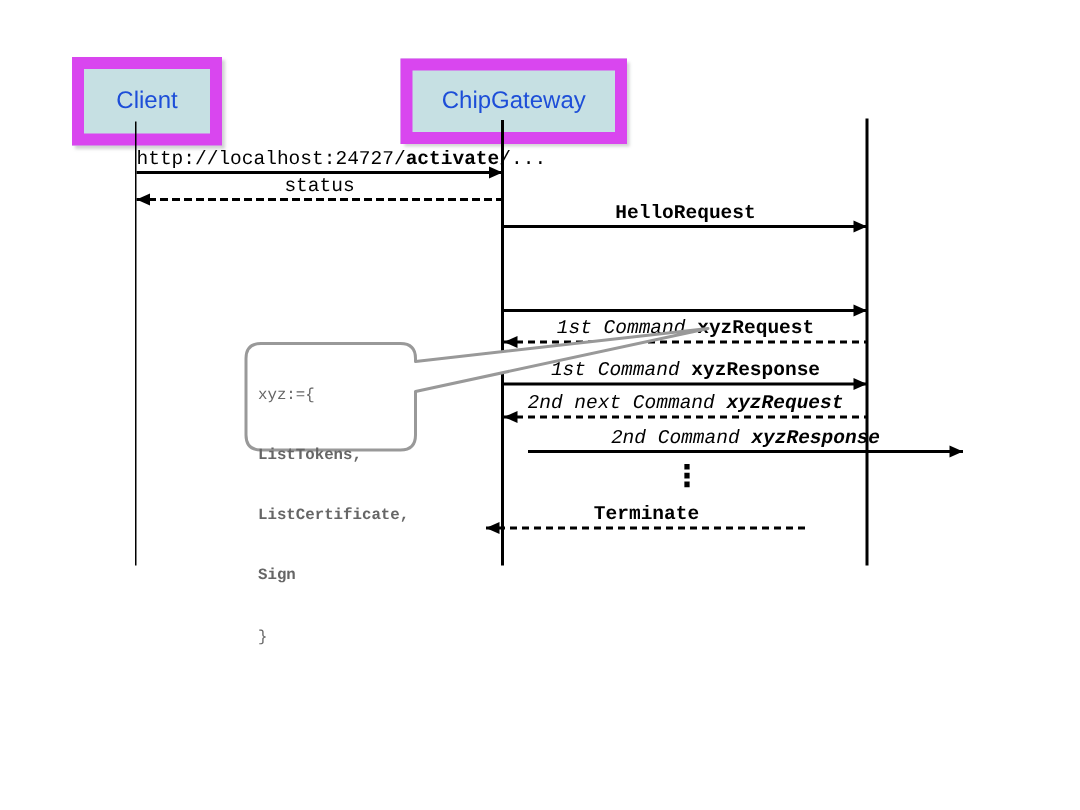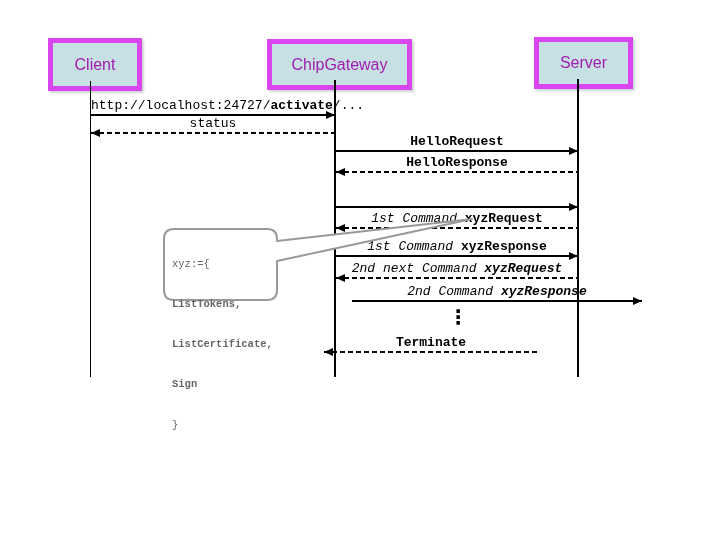--- a/index.html
+++ b/index.html
@@ -1,21 +1,21 @@
 <!DOCTYPE html>
 <html><head>
 <meta charset="utf-8">
 <style>
   html,body{margin:0;padding:0;background:#fff;}
   .stage{position:relative;width:720px;height:540px;background:#ffffff;overflow:hidden;
          font-family:"Liberation Sans",sans-serif;}
-  .actor{position:absolute;background:#c6e0e3;border:5px solid #d946ef;
+  .actor{position:absolute;background:#c6e0e3;border:8px solid #d946ef;
          box-shadow:2px 2px 2px rgba(120,130,130,.35);
          display:flex;align-items:center;justify-content:center;
-         font-size:16px;color:#a21caf;}
+         font-size:16px;color:#1d4ed8;}
   .lifeline{position:absolute;background:#000;}
   .msg{position:absolute;height:17px;}
   .msg .lbl{position:absolute;left:0;right:0;bottom:3px;text-align:center;
             font-family:"Liberation Mono","DejaVu Sans Mono",monospace;
             font-size:13px;color:#000;white-space:pre;}
   .msg .line{position:absolute;left:0;right:0;bottom:0;height:2px;}
   .msg.solid .line{background:#000;}
   .msg.dashed .line{background:repeating-linear-gradient(90deg,#000 0 5px,transparent 5px 8px);}
   .head{position:absolute;width:0;height:0;bottom:-3px;}
   .head.r{right:0;border-left:9px solid #000;border-top:4px solid transparent;border-bottom:4px solid transparent;}
@@ -36,23 +36,20 @@
 <body>
 
 <div class="stage">
 
   <div class="actor" style="left:48px;top:38px;width:84px;height:43px;">
     <span>Client</span>
   </div>
   <div class="actor" style="left:267px;top:39px;width:135px;height:41px;">
     <span>ChipGateway</span>
   </div>
-  <div class="actor" style="left:534px;top:37px;width:89px;height:42px;">
-    <span>Server</span>
-  </div>
 
   <div class="lifeline" style="left:90px;top:81px;width:1px;height:296px;"></div>
   <div class="lifeline" style="left:334px;top:80px;width:2px;height:297px;"></div>
   <div class="lifeline" style="left:577px;top:79px;width:2px;height:298px;"></div>
 
   <div class="msg solid" style="left:91px;top:99px;width:244px;">
     <div class="lbl"><span>http://localhost:24727/</span><span class="p-b">activate</span><span>/...</span></div>
     <div class="line"></div>
     <div class="head r"></div>
   </div>
@@ -62,25 +59,20 @@
     <div class="line"></div>
     <div class="head r"></div>
   </div>
 
   <div class="msg dashed" style="left:91px;top:117px;width:244px;">
     <div class="lbl"><span>status</span></div>
     <div class="line"></div>
     <div class="head l"></div>
   </div>
 
-  <div class="msg dashed" style="left:336px;top:156px;width:242px;">
-    <div class="lbl"><span class="p-b">HelloResponse</span></div>
-    <div class="line"></div>
-    <div class="head l"></div>
-  </div>
 
   <div class="msg solid" style="left:336px;top:191px;width:242px;">
     <div class="line"></div>
     <div class="head r"></div>
   </div>
 
   <div class="msg dashed" style="left:336px;top:212px;width:242px;">
     <div class="lbl"><span class="p-i">1st Command </span><span class="p-b">xyzRequest</span></div>
     <div class="line"></div>
     <div class="head l"></div>

